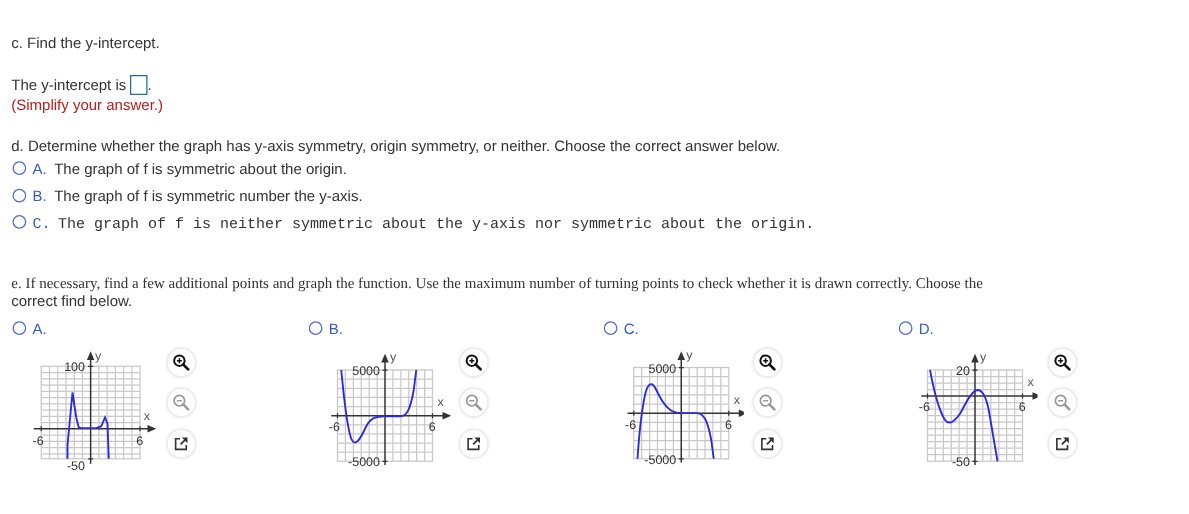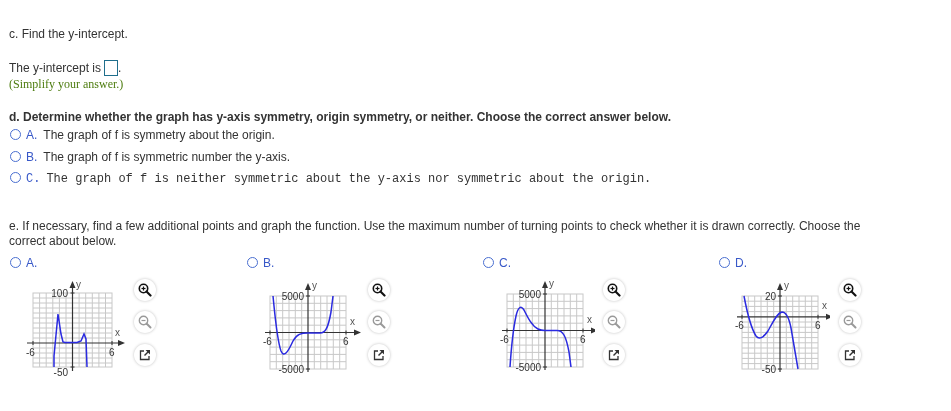--- a/index.html
+++ b/index.html
@@ -2,21 +2,21 @@
 <html><head>
 <meta charset="utf-8">
 <style>
   html, body { margin:0; padding:0; background:#ffffff; }
   body {
     width:951px; height:411px; position:relative; overflow:hidden;
     font-family: "Liberation Sans", sans-serif; font-size:12px; color:#333333;
   }
   .abs { position:absolute;margin-top:17px; }
   .text { white-space:nowrap; line-height:14px; }
-  .hint { color:#4d7c0f;font-family:Liberation Serif, serif; }
+  .hint { color:#b91c1c; }
   .answer-box {
     display:inline-block; width:14px; height:16px; border:1px solid #1f6e8c;
     vertical-align:-4px; margin-left:3px; background:#fff; box-sizing:border-box;
   }
   .radio {
     display:inline-block; width:11px; height:11px; border:1px solid #4a6fd1;
     border-radius:50%; box-sizing:border-box; vertical-align:-1px; margin-right:5px; background:#fff;
   }
   .letter { color:#3858c8; font-weight:normal; margin-right:6px; font-size:12px; }
   .opt-row { position:absolute; left:10px; white-space:nowrap; line-height:14px; }
@@ -31,34 +31,34 @@
 </style>
 </head>
 <body>
 
 <div class="abs text" style="left:9px;top:10px;">c. Find the y-intercept.</div>
 <div class="abs text" style="left:9px;top:43px;">
   <span>The y-intercept is</span><span class="answer-box"></span><span>.</span>
 </div>
 <div class="abs text hint" style="left:9px;top:60px;">(Simplify your answer.)</div>
 
-<div class="abs text" style="left:9px;top:93px;font-weight:bold;">d. Determine whether the graph has y-axis symmetry, origin symmetry, or neither. Choose the correct answer below.</div>
+<div class="abs text" style="left:9px;top:93px;">d. Determine whether the graph has y-axis symmetry, origin symmetry, or neither. Choose the correct answer below.</div>
 
 <div class="opt-row" style="top:128px;">
-  <span class="radio"></span><span class="letter">A.</span><span>The graph of f is symmetry about the origin.</span>
+  <span class="radio"></span><span class="letter">A.</span><span>The graph of f is symmetric about the origin.</span>
 </div>
 <div class="opt-row" style="top:150px;">
   <span class="radio"></span><span class="letter">B.</span><span>The graph of f is symmetric number the y-axis.</span>
 </div>
 <div class="opt-row" style="top:172px;font-family:Liberation Mono, monospace;">
   <span class="radio"></span><span class="letter">C.</span><span>The graph of f is neither symmetric about the y-axis nor symmetric about the origin.</span>
 </div>
 
-<div class="abs text" style="left:9px;top:202px;">e. If necessary, find a few additional points and graph the function. Use the maximum number of turning points to check whether it is drawn correctly. Choose the</div>
-<div class="abs text" style="left:9px;top:217px;">correct about below.</div>
+<div class="abs text" style="left:9px;top:202px;font-family:Liberation Serif, serif;">e. If necessary, find a few additional points and graph the function. Use the maximum number of turning points to check whether it is drawn correctly. Choose the</div>
+<div class="abs text" style="left:9px;top:217px;">correct find below.</div>
 
 <div class="graph-choice-label" style="left:10px;top:256px;">
   <span class="radio"></span><span class="letter">A.</span>
 </div>
 <div class="graph-choice-label" style="left:247px;top:256px;">
   <span class="radio"></span><span class="letter">B.</span>
 </div>
 <div class="graph-choice-label" style="left:483px;top:256px;">
   <span class="radio"></span><span class="letter">C.</span>
 </div>

